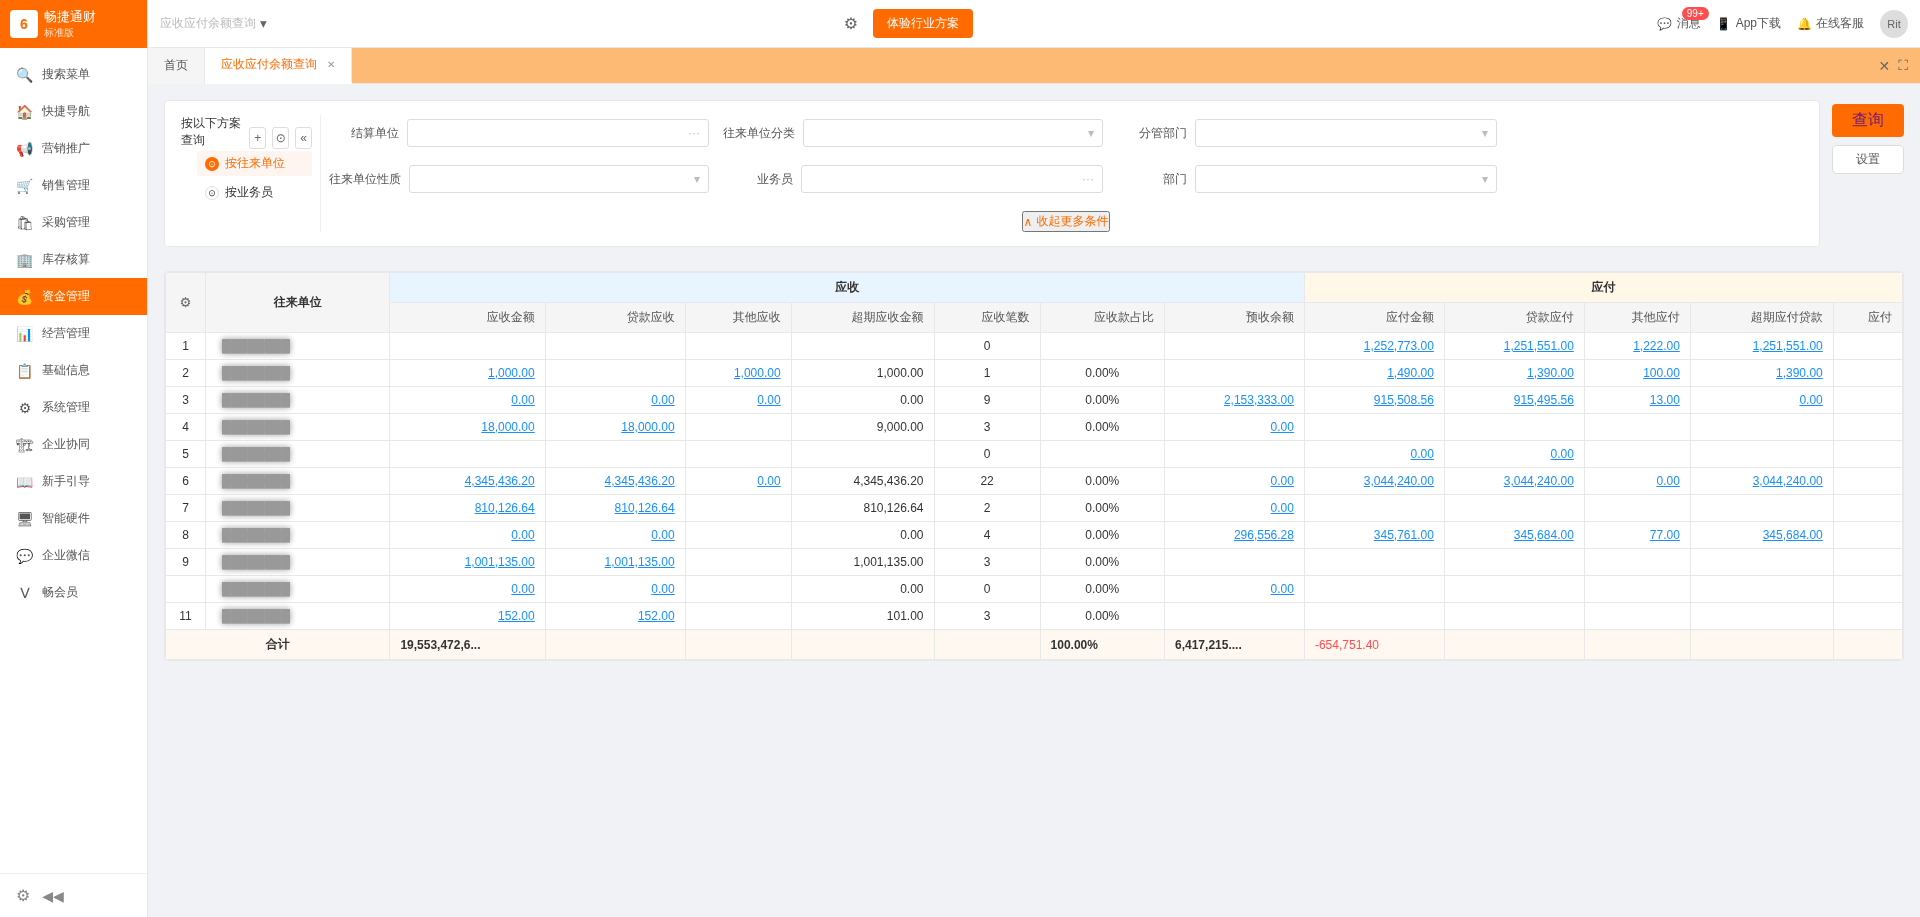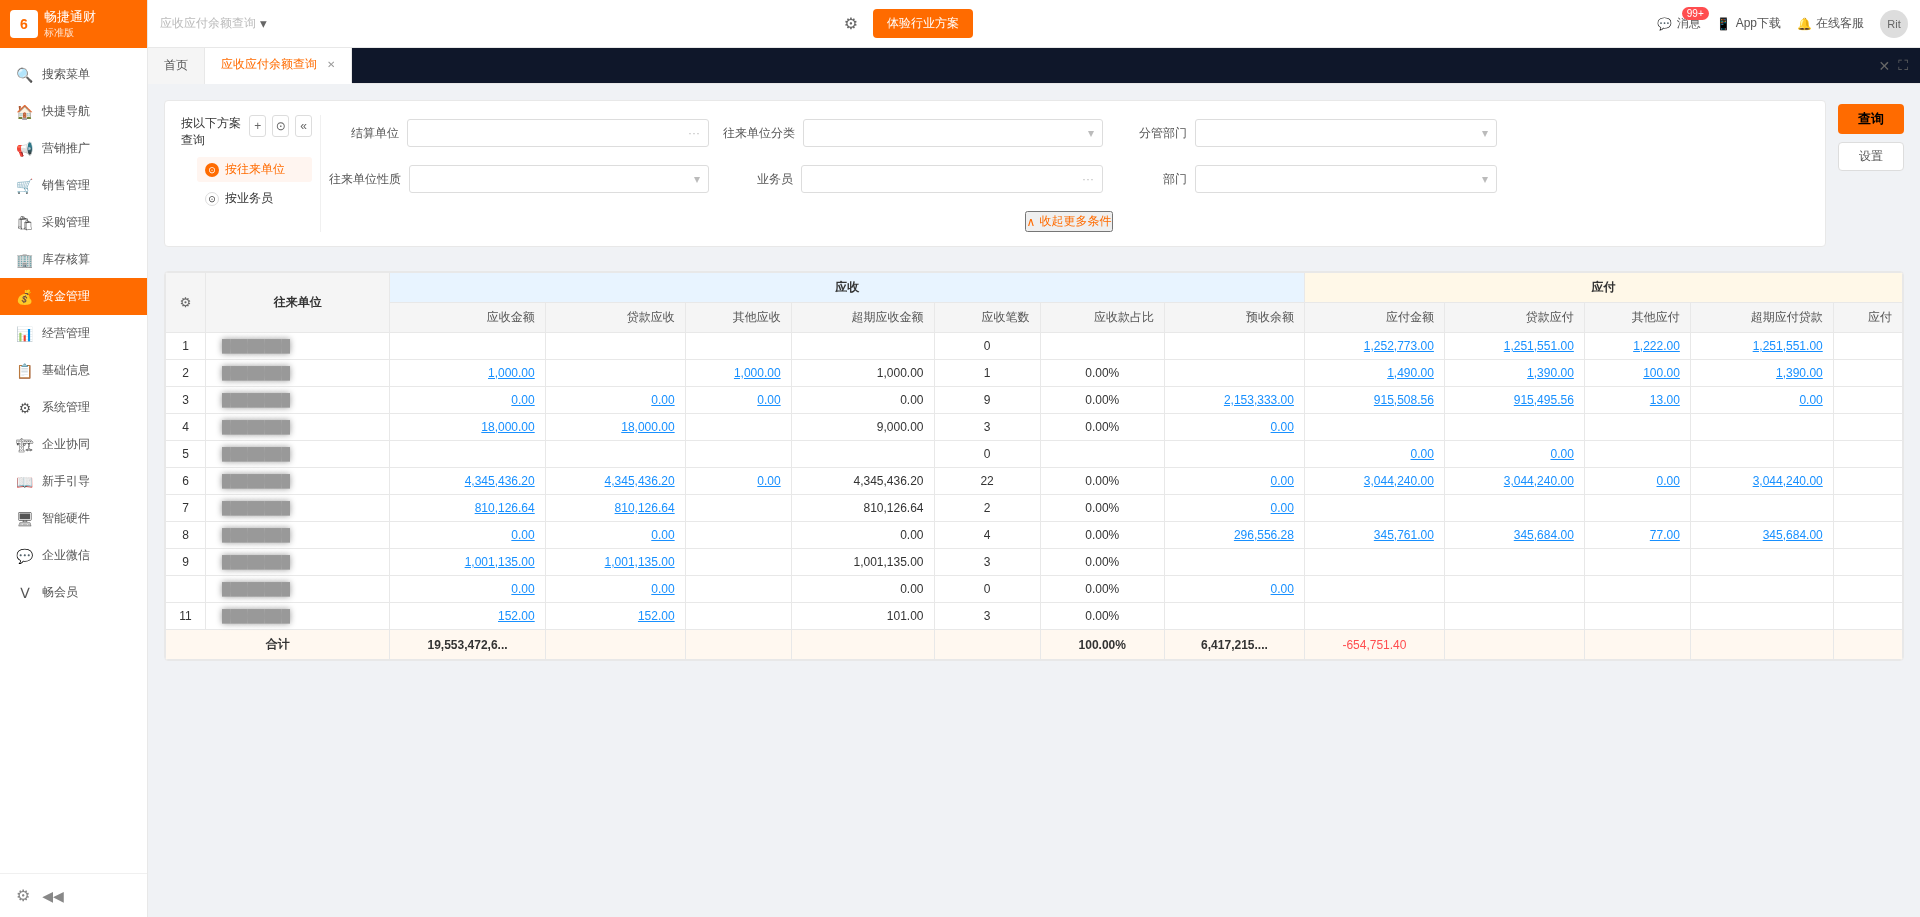--- a/index.html
+++ b/index.html
@@ -25,21 +25,21 @@
     .header-dropdown-btn { background: none; border: none; cursor: pointer; color: #666; }
     .header-gear { width: 28px; height: 28px; background: none; border: none; cursor: pointer; color: #666; font-size: 16px; }
     .header-promo-btn { background: #ff6b00; color: #fff; border: none; border-radius: 4px; padding: 6px 14px; cursor: pointer; font-size: 12px; white-space: nowrap; }
     .header-spacer { flex: 1; }
     .header-right { display: flex; align-items: center; gap: 16px; }
     .header-right-item { display: flex; align-items: center; gap: 4px; color: #555; font-size: 12px; cursor: pointer; position: relative; }
     .badge { background: #ff4d4f; color: #fff; border-radius: 10px; padding: 1px 5px; font-size: 10px; position: absolute; top: -8px; right: -8px; }
     .header-avatar { width: 28px; height: 28px; background: #ddd; border-radius: 50%; overflow: hidden; display: flex; align-items: center; justify-content: center; font-size: 11px; color: #666; }
 
     
-    .tab-bar { position: fixed; left: 148px; top: 48px; right: 0; height: 36px; background: #0f172a; border-bottom: 1px solid #e8e8e8; display: flex; align-items: center; z-index: 98; }
+    .tab-bar { position: fixed; left: 148px; top: 48px; right: 0; height: 36px; background: #fdba74; border-bottom: 1px solid #e8e8e8; display: flex; align-items: center; z-index: 98; }
     .tab-item { height: 36px; padding: 0 16px; display: flex; align-items: center; gap: 6px; cursor: pointer; font-size: 12px; color: #555; border-right: 1px solid #e8e8e8; background: #f5f5f5; white-space: nowrap; }
     .tab-item.active { background: #fff; color: #ff6b00; border-bottom: 2px solid #fff; }
     .tab-close { font-size: 10px; color: #999; margin-left: 4px; cursor: pointer; }
     .tab-window-controls { margin-left: auto; display: flex; align-items: center; gap: 8px; padding: 0 12px; }
     .tab-window-btn { background: none; border: none; cursor: pointer; color: #666; font-size: 14px; }
 
     
     .main { margin-left: 148px; margin-top: 84px; padding: 16px; min-height: calc(917px - 84px); }
 
     
@@ -56,35 +56,35 @@
     .filter-option { display: flex; align-items: center; gap: 6px; padding: 4px 8px; border-radius: 3px; cursor: pointer; font-size: 12px; }
     .filter-option.active { background: #fff5f0; color: #ff6b00; }
     .filter-option .dot { width: 14px; height: 14px; border-radius: 50%; background: #ff6b00; display: flex; align-items: center; justify-content: center; }
     .filter-field-label { font-size: 12px; color: #555; white-space: nowrap; min-width: 70px; text-align: right; }
     .filter-input { flex: 1; height: 28px; border: 1px solid #ddd; border-radius: 3px; padding: 0 8px; font-size: 12px; color: #333; background: #fff; }
     .filter-input-dots { flex: 1; height: 28px; border: 1px solid #ddd; border-radius: 3px; padding: 0 8px; font-size: 12px; background: #fff; display: flex; align-items: center; justify-content: flex-end; color: #bbb; cursor: pointer; }
     .filter-select { flex: 1; height: 28px; border: 1px solid #ddd; border-radius: 3px; padding: 0 8px; font-size: 12px; background: #fff; display: flex; align-items: center; justify-content: space-between; cursor: pointer; }
     .collapse-btn { display: flex; align-items: center; gap: 4px; color: #ff6b00; font-size: 12px; cursor: pointer; justify-content: center; margin-top: 6px; }
 
     
-    .query-btn { background: #ff6b00; color: #000000; border: none; border-radius: 4px; padding: 6px 20px; cursor: pointer; font-size: 13px; font-weight: bold; }
+    .query-btn { background: #ff6b00; color: #701a75; border: none; border-radius: 4px; padding: 6px 20px; cursor: pointer; font-size: 16px; font-weight: normal; }
     .settings-btn { background: #fff; color: #555; border: 1px solid #ddd; border-radius: 4px; padding: 5px 16px; cursor: pointer; font-size: 12px; }
 
     
     .table-section { background: #fff; border-radius: 4px; border: 1px solid #e8e8e8; overflow: auto; max-height: 520px; }
     .data-table { width: 100%; border-collapse: collapse; min-width: 1600px; }
     .data-table th, .data-table td { border: 1px solid #e8e8e8; padding: 6px 10px; font-size: 12px; white-space: nowrap; }
     .data-table thead tr:first-child th { background: #f5f5f5; font-weight: 600; text-align: center; }
     .data-table thead tr:last-child th { background: #f5f5f5; font-weight: normal; text-align: right; color: #555; }
     .data-table tbody td { text-align: center; color: #333; vertical-align: middle; }
     .data-table tbody td:nth-child(2) { text-align: left; padding-left: 16px; color: #999; }
     .data-table tbody td.num { text-align: right; }
     .data-table tbody td.link { color: #1890ff; text-decoration: underline; cursor: pointer; }
     .data-table tfoot td { background: #fff8f0; font-weight: bold; font-size: 12px; }
-    .data-table tfoot td.num { text-align: center; }
+    .data-table tfoot td.num { text-align: left; }
     .table-settings-btn { background: none; border: none; cursor: pointer; color: #666; }
     .blurred { color: transparent; text-shadow: 0 0 6px rgba(0,0,0,0.4); user-select: none; }
 
     
     .filter-left { display: flex; gap: 0; }
     .filter-left-panel { width: 140px; border-right: 1px solid #f0f0f0; padding-right: 8px; margin-right: 8px; }
     .filter-right-panel { flex: 1; }
     .filter-grid { display: grid; grid-template-columns: 380px 380px 380px; gap: 10px 14px; }
     .filter-row2 { display: flex; align-items: center; gap: 8px; padding: 4px 0; }
   </style>
@@ -212,21 +212,21 @@
 
 <div class="main">
 
 
   <div style="display:flex;gap:12px;margin-bottom:12px;">
 
     <div class="filter-section" style="flex:1;">
       <div class="filter-left">
 
         <div class="filter-left-panel">
-          <div style="display:flex;align-items:flex-start;gap:6px;margin-bottom:8px;">
+          <div style="display:flex;align-items:flex-end;gap:6px;margin-bottom:2px;">
             <span class="filter-label">按以下方案查询</span>
             <button class="filter-icon-btn">+</button>
             <button class="filter-icon-btn">⊙</button>
             <button class="filter-icon-btn">«</button>
           </div>
           <div class="filter-options">
             <div class="filter-option active">
               <div class="dot" style="background:#ff6b00;width:14px;height:14px;border-radius:50%;font-size:9px;color:#fff;display:flex;align-items:center;justify-content:center;">⊙</div>
               <span>按往来单位</span>
             </div>

